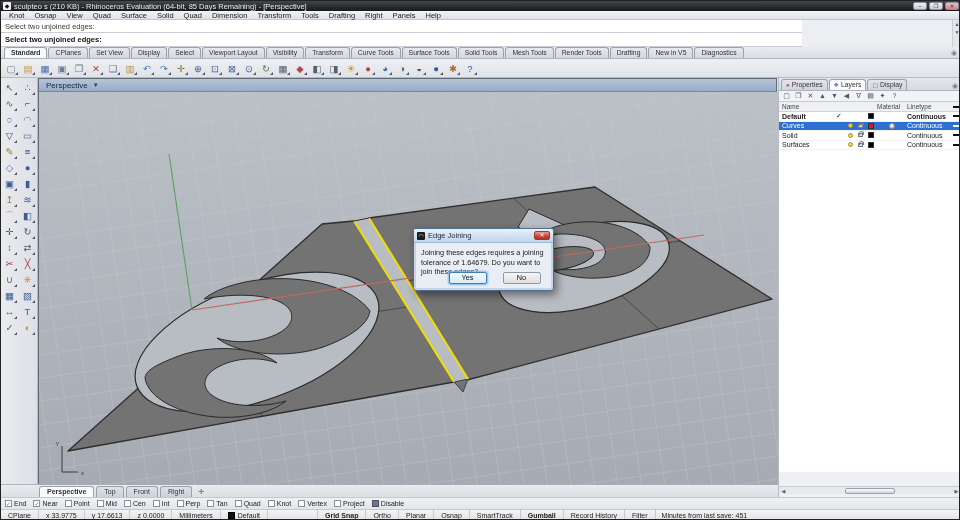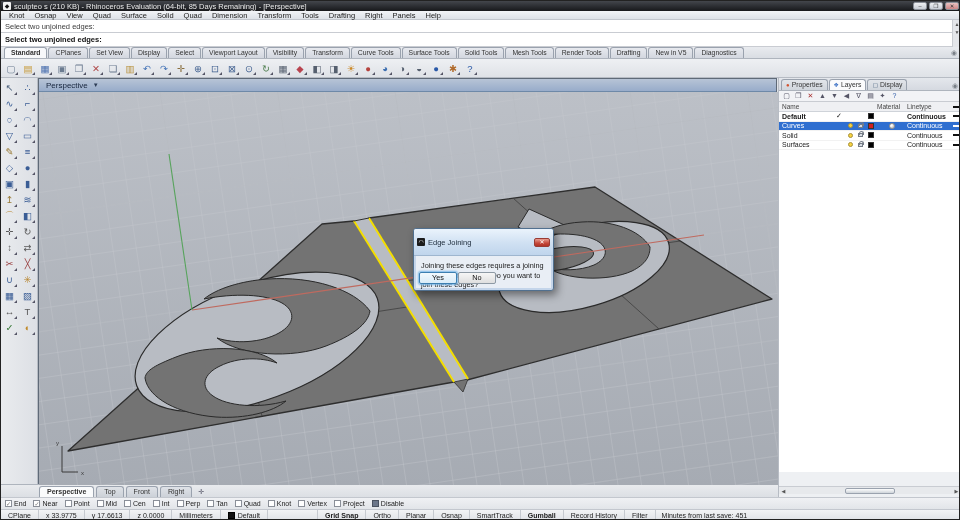--- a/index.html
+++ b/index.html
@@ -13,21 +13,21 @@
   .winbtns{display:flex;gap:2px;}
   .winbtn{width:14px;height:8px;border:1px solid #8a8f98;border-radius:2px;background:linear-gradient(#eef0f3,#c7ccd4);font-size:5.5px;line-height:6px;text-align:center;color:#333;}
   .winbtn.close{background:linear-gradient(#e8c2c2,#cf8686);}
 
   
   .menubar{position:absolute;left:0;top:10px;width:960px;height:9px;background:linear-gradient(#f2f4f7,#dde1e7);display:flex;align-items:center;padding-left:3px;border-bottom:1px solid #c3c7ce;}
   .menuitem{font-size:7.5px;color:#222;padding:0 5px;line-height:9px;}
 
   
   .cmd{position:absolute;left:0;top:19px;width:960px;height:27px;background:#eceef1;}
-  .cmdrow{position:absolute;left:0;width:951px;background:#fff;border-bottom:1px solid #c9ccd2;color:#3c3c3c;font-size:7.5px;padding:2px 0 0 4px;}
+  .cmdrow{position:absolute;left:0;width:801px;background:#fff;border-bottom:1px solid #c9ccd2;color:#3c3c3c;font-size:7.5px;padding:2px 0 0 4px;}
   .cmdrow.r1{top:0;height:13px;}
   .cmdrow.r2{top:13px;height:14px;font-weight:bold;color:#111;}
   .cmdscroll{position:absolute;right:0;top:0;width:9px;height:27px;background:#e4e6ea;border-left:1px solid #c9ccd2;font-size:5px;color:#555;text-align:center;line-height:8px;}
 
   
   .ribbontabs{position:absolute;left:0;top:46px;width:960px;height:12px;background:linear-gradient(#e9ebef,#d9dde3);display:flex;align-items:flex-end;padding-left:3px;border-bottom:1px solid #aeb4bd;}
   .rtab{font-size:6.8px;color:#333;padding:1px 6px;border:1px solid #9aa2ae;border-bottom:none;border-radius:3px 3px 0 0;background:linear-gradient(#e7e9ee,#d3d7df);margin-right:1px;line-height:8px;white-space:nowrap;}
   .rtab.active{background:#f7f8fa;font-weight:bold;}
   .ribbonopts{margin-left:auto;margin-right:4px;font-size:7px;color:#7a8088;line-height:10px;}
 
@@ -42,26 +42,26 @@
   .ltico::after{content:"";position:absolute;right:1px;bottom:1px;border-left:3px solid transparent;border-bottom:3px solid #556;}
 
   .viewport{position:absolute;left:37px;top:77px;width:739px;height:406px;border:1px solid #5f6a78;background:#b3b8bf;}
   .vptitle{position:absolute;left:0;top:0;width:100%;height:13px;background:linear-gradient(#b7c4d6,#98accA);border-bottom:1px solid #6e89a8;display:flex;align-items:center;padding-left:7px;z-index:3;}
   .vptitle .lbl{font-size:8px;color:#16243c;}
   .vptitle .caret{font-size:6px;color:#2c3c55;margin-left:5px;}
   .scene{position:absolute;left:0;top:13px;z-index:1;}
 
   
   .dialog{position:absolute;left:412px;top:227px;width:141px;height:63px;background:#e9eef5;border:1px solid #51708f;box-shadow:inset 0 0 0 2px #c4d5ea, 3px 4px 8px rgba(0,0,0,.45);border-radius:3px;z-index:10;}
-  .dtitle{height:27px;background:linear-gradient(#eaf3fc,#cfe0f2 55%,#c0d5ec);border-bottom:1px solid #9fb6cf;border-radius:2px 2px 0 0;display:flex;align-items:center;padding:0 3px;}
+  .dtitle{height:14px;background:linear-gradient(#eaf3fc,#cfe0f2 55%,#c0d5ec);border-bottom:1px solid #9fb6cf;border-radius:2px 2px 0 0;display:flex;align-items:center;padding:0 3px;}
   .dicon{width:8px;height:8px;background:#1c1c1c;border-radius:1px;color:#fff;font-size:6px;line-height:8px;text-align:center;margin-right:3px;}
   .dtitletext{font-size:7.5px;color:#1c2a3a;flex:1;}
   .dclose{width:16px;height:9px;border:1px solid #9a3b34;border-radius:2px;background:linear-gradient(#e89d90,#c4473a 60%,#b03326);color:#fff;font-size:6px;line-height:7px;text-align:center;}
   .dmsg{font-size:7.3px;color:#1a1a1a;padding:5px 7px 0 7px;line-height:1.32;}
-  .dbtns{position:absolute;left:5px;bottom:6px;width:100%;display:flex;gap:1px;}
+  .dbtns{position:absolute;left:11px;bottom:6px;width:100%;display:flex;justify-content:center;gap:16px;}
   .dbtn{width:38px;height:12px;font-size:7.3px;line-height:10px;text-align:center;border:1px solid #8e9aa5;border-radius:2px;background:linear-gradient(#f6f6f6,#dfdfdf);color:#111;}
   .dbtn.focus{border-color:#3c7fb1;box-shadow:0 0 2px 1px #7ab8e8;background:linear-gradient(#f2f9fd,#d9ecf8);}
 
   
   .rpanel{position:absolute;left:777px;top:77px;width:183px;height:419px;background:#eef0f3;border-left:1px solid #b7bcc4;}
   .ptabs{display:flex;height:13px;background:linear-gradient(#e4e7ec,#d5d9e0);border-bottom:1px solid #aeb4bd;align-items:flex-end;padding-left:2px;}
   .ptab{display:flex;align-items:center;gap:2px;font-size:6.8px;color:#333;border:1px solid #9aa2ae;border-bottom:none;border-radius:3px 3px 0 0;padding:1px 4px;background:linear-gradient(#e2e5ea,#d0d5dc);margin-right:1px;line-height:8px;}
   .ptab.active{background:#fbfbfc;}
   .ptab .pticon{font-size:6px;}
   .pgear{margin-left:auto;margin-right:3px;font-size:7px;color:#7a8088;}

